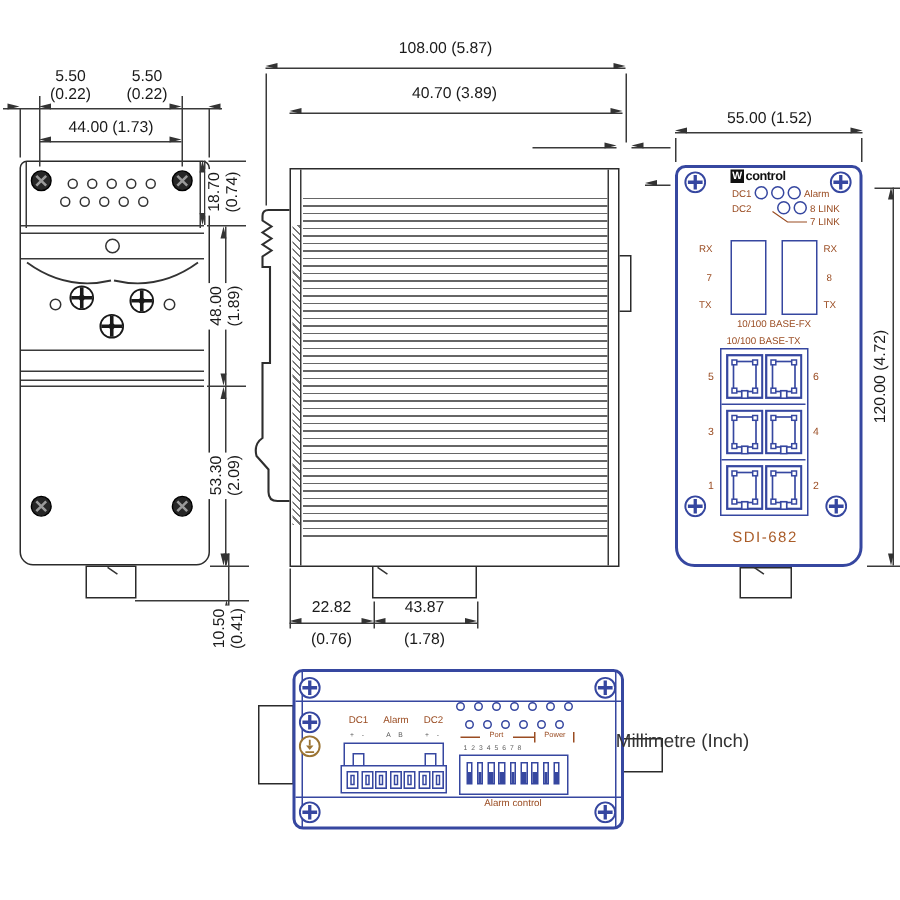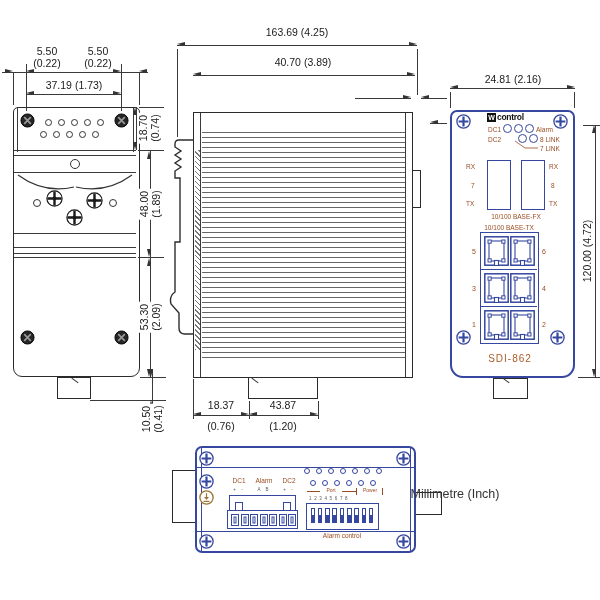--- a/index.html
+++ b/index.html
@@ -144,21 +144,21 @@
 </div>
 <div class="hl" style="left:2px;top:72px;width:146px"></div>
 <div class="ar r" style="left:5px;top:69px"></div>
 <div class="ar l" style="left:26px;top:69px"></div>
 <div class="ar r" style="left:113px;top:69px"></div>
 <div class="ar l" style="left:139px;top:69px"></div>
 <div class="vl" style="left:13px;top:72px;height:33px"></div>
 <div class="vl" style="left:26px;top:64px;height:47px"></div>
 <div class="vl" style="left:121px;top:64px;height:47px"></div>
 <div class="vl" style="left:139px;top:72px;height:33px"></div>
-<div class="dim" style="left:74px;top:80px">37.19 (1.73)</div>
+<div class="dim" style="left:74px;top:80px">44.00 (1.73)</div>
 <div class="hl" style="left:26px;top:94px;width:95px"></div>
 <div class="ar l" style="left:26px;top:91px"></div>
 <div class="ar r" style="left:113px;top:91px"></div>
 
 <div class="hl" style="left:139px;top:107px;width:25px"></div>
 <div class="hl" style="left:138px;top:150px;width:26px"></div>
 <div class="hl" style="left:138px;top:257px;width:26px"></div>
 <div class="hl" style="left:140px;top:377px;width:26px"></div>
 <div class="hl" style="left:90px;top:400px;width:76px"></div>
 <div class="vl" style="left:136px;top:107px;height:43px"></div>
@@ -195,41 +195,41 @@
 <svg class="abs" style="left:166px;top:134px" width="28" height="212" viewBox="0 0 28 212">
   <path d="M28,6 H13 Q9,6 9,10 V13 L15,17 9,21 15,25 9,29 15,33 9,37 V44 H14 V108 H9 V158 Q3,162 5,170 L13,179 V194 Q13,200 19,200 H28" fill="none" stroke="#2e2e2e" stroke-width="1.4"></path>
 </svg>
 <div class="obox" style="left:412px;top:170px;width:9px;height:38px;border-width:1.2px"></div>
 <div class="obox" style="left:193px;top:112px;width:220px;height:266px"></div>
 <div class="vl" style="left:200px;top:113px;height:264px"></div>
 <div class="vl" style="left:405px;top:113px;height:264px"></div>
 <div class="hatch" style="left:194.5px;top:150px;width:5.5px;height:200px"></div>
 <div class="fins" style="left:201.5px;top:132px;width:203px;height:226px"></div>
 
-<div class="dim" style="left:297px;top:27px">163.69 (4.25)</div>
+<div class="dim" style="left:297px;top:27px">108.00 (5.87)</div>
 <div class="hl" style="left:177px;top:45px;width:240px"></div>
 <div class="ar l" style="left:177px;top:42px"></div>
 <div class="ar r" style="left:409px;top:42px"></div>
 <div class="vl" style="left:177px;top:49px;height:88px"></div>
 <div class="vl" style="left:417px;top:49px;height:46px"></div>
 <div class="dim" style="left:303px;top:57px">40.70 (3.89)</div>
 <div class="hl" style="left:193px;top:75px;width:222px"></div>
 <div class="ar l" style="left:193px;top:72px"></div>
 <div class="ar r" style="left:407px;top:72px"></div>
 <div class="hl" style="left:355px;top:98px;width:56px"></div>
 <div class="ar r" style="left:403px;top:95px"></div>
 <div class="hl" style="left:421px;top:98px;width:26px"></div>
 <div class="ar l" style="left:421px;top:95px"></div>
 <div class="hl" style="left:430px;top:123px;width:17px"></div>
 <div class="ar l" style="left:430px;top:120px"></div>
 
-<div class="dim" style="left:221px;top:400px">18.37</div>
+<div class="dim" style="left:221px;top:400px">22.82</div>
 <div class="dim" style="left:221px;top:421px">(0.76)</div>
 <div class="dim" style="left:283px;top:400px">43.87</div>
-<div class="dim" style="left:283px;top:421px">(1.20)</div>
+<div class="dim" style="left:283px;top:421px">(1.78)</div>
 <div class="hl" style="left:193px;top:415px;width:125px"></div>
 <div class="ar l" style="left:193px;top:412px"></div>
 <div class="ar r" style="left:241px;top:412px"></div>
 <div class="ar l" style="left:249px;top:412px"></div>
 <div class="ar r" style="left:310px;top:412px"></div>
 <div class="vl" style="left:193px;top:379px;height:40px"></div>
 <div class="vl" style="left:249px;top:401px;height:18px"></div>
 <div class="vl" style="left:318px;top:401px;height:18px"></div>
 
 <div class="obox" style="left:493px;top:378px;width:35px;height:21px;border-width:1.2px"></div>
@@ -299,23 +299,23 @@
 <div class="lbl" style="left:542px;top:285px;font-size:7px">4</div>
 <div class="lbl" style="left:472px;top:321px;font-size:7px">1</div>
 <div class="lbl" style="left:542px;top:321px;font-size:7px">2</div>
 
 <svg class="abs" style="left:456px;top:330px" width="15" height="15">
       <use href="#sb"></use>
     </svg>
 <svg class="abs" style="left:550px;top:330px" width="15" height="15">
       <use href="#sb"></use>
     </svg>
-<div class="model" style="left:510px;top:353px">SDI-862</div>
-
-<div class="dim" style="left:513px;top:74px">24.81 (2.16)</div>
+<div class="model" style="left:510px;top:353px">SDI-682</div>
+
+<div class="dim" style="left:513px;top:74px">55.00 (1.52)</div>
 <div class="hl" style="left:450px;top:88px;width:125px"></div>
 <div class="ar l" style="left:450px;top:85px"></div>
 <div class="ar r" style="left:567px;top:85px"></div>
 <div class="vl" style="left:450px;top:92px;height:16px"></div>
 <div class="vl" style="left:574px;top:92px;height:16px"></div>
 <div class="vl" style="left:595px;top:125px;height:252px"></div>
 <div class="ar u" style="left:592px;top:125px"></div>
 <div class="ar d" style="left:592px;top:369px"></div>
 <div class="hl" style="left:583px;top:125px;width:17px"></div>
 <div class="hl" style="left:578px;top:377px;width:22px"></div>

